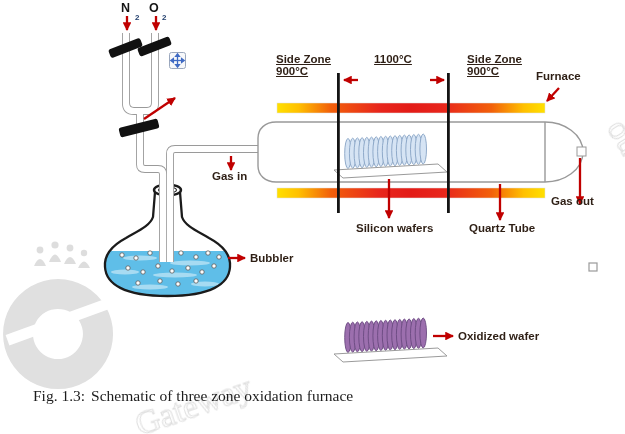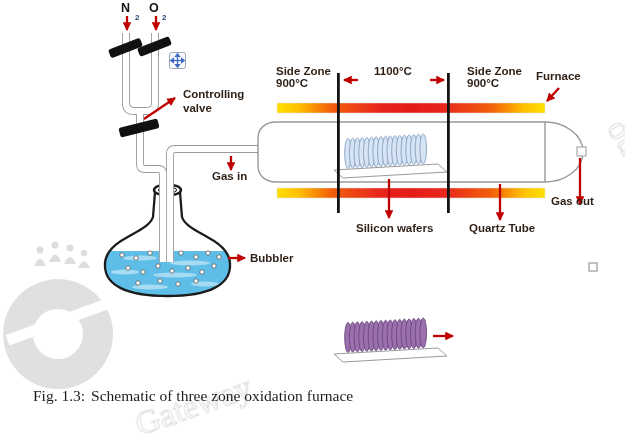--- a/index.html
+++ b/index.html
@@ -3,21 +3,21 @@
 <meta charset="utf-8">
 <style>
   html,body{margin:0;padding:0;background:#fff;}
   .stage{position:relative;width:625px;height:434px;background:#fff;overflow:hidden;
          font-family:"Liberation Sans",sans-serif;}
   .stage svg{position:absolute;left:0;top:0;}
   .lbl{position:absolute;font:bold 11.5px "Liberation Sans",sans-serif;color:#2E1F15;
        white-space:nowrap;line-height:14px;}
   .gas-sym{position:absolute;font:bold 12.5px "Liberation Sans",sans-serif;color:#151515;}
   .gas-sub{position:absolute;font:bold 8px "Liberation Sans",sans-serif;color:#24406E;}
-  .zone{position:absolute;top:65px;line-height:15px;font:bold 11.5px "Liberation Sans",sans-serif;color:#2E1F15;}
+  .zone{position:absolute;top:53px;line-height:15px;font:bold 11.5px "Liberation Sans",sans-serif;color:#2E1F15;text-decoration:underline;}
   .zone.centre{width:110px;text-align:center;}
   .wrap{white-space:normal;width:68px;}
   .caption{position:absolute;left:33px;top:387px;font:15.5px "Liberation Serif",serif;color:#1c1c1c;white-space:nowrap;}
   .caption .pfx{font-weight:normal;}
   .caption .txt{margin-left:6px;text-align:center;}
   .wm-text{font:34px "Liberation Serif",serif;fill:none;stroke:#c4c4c4;stroke-width:1;}
 </style>
 </head>
 <body>
 
@@ -208,38 +208,38 @@
   </g>
 
   <rect x="589" y="263" width="8" height="8" fill="none" stroke="#9a9a9a" stroke-width="1.2"></rect>
 </svg>
 
 <div class="gas-sym" style="left:121px;top:1px;">N</div>
 <div class="gas-sub" style="left:135px;top:13px;">2</div>
 <div class="gas-sym" style="left:149px;top:1px;">O</div>
 <div class="gas-sub" style="left:162px;top:13px;">2</div>
 
-<div class="lbl wrap" style="left:183px;top:87px;">Controlling valve</div>
 <div class="lbl" style="left:212px;top:169px;">Gas in</div>
 <div class="lbl" style="left:250px;top:251px;">Bubbler</div>
 
 <div class="zone" style="left:276px;">
   <div>Side Zone</div>
   <div>900°C</div>
 </div>
 <div class="zone centre" style="left:338px;">
   <div>1100°C</div>
 </div>
 <div class="zone" style="left:467px;">
   <div>Side Zone</div>
   <div>900°C</div>
 </div>
 
 <div class="lbl" style="left:536px;top:69px;">Furnace</div>
 <div class="lbl" style="left:356px;top:221px;">Silicon wafers</div>
 <div class="lbl" style="left:469px;top:221px;text-align:center;">Quartz Tube</div>
 <div class="lbl" style="left:551px;top:194px;">Gas out</div>
+<div class="lbl" style="left:458px;top:329px;">Oxidized wafer</div>
 
 <div class="caption">
   <span class="pfx">Fig. 1.3:</span><span class="txt">Schematic of three zone oxidation furnace</span>
 </div>
 
 </div>
 
 </body></html>

